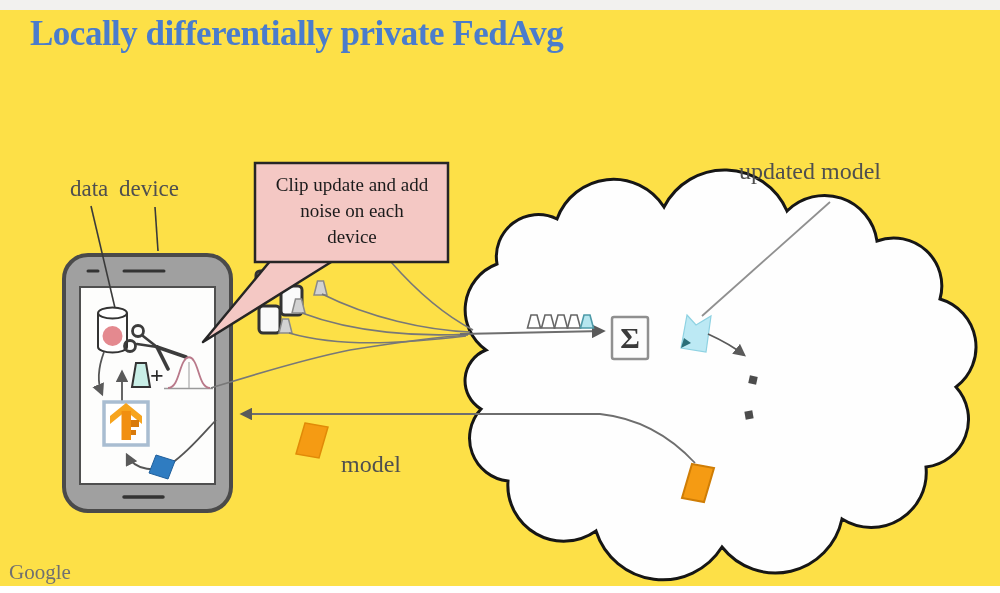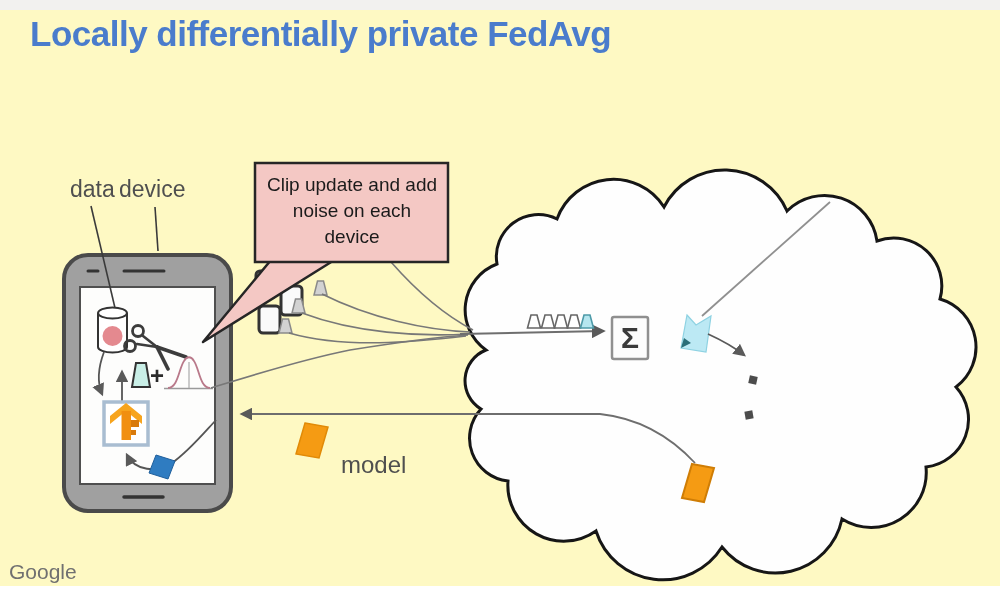--- a/index.html
+++ b/index.html
@@ -1,21 +1,21 @@
 <!DOCTYPE html>
 <html><head>
 <meta charset="utf-8">
 <style>
   html,body{margin:0;padding:0;background:#ffffff;}
   #slide{
     position:relative;
     width:1000px;height:586px;
-    background:#fef9c3;
+    background:#fde047;
     overflow:hidden;
-    font-family:Liberation Sans, sans-serif;
+    font-family:Liberation Serif, serif;
   }
   .top-strip{position:absolute;left:0;top:0;width:1000px;height:10px;background:#f2f1ef;}
   .bottom-strip{position:absolute;left:0;top:587px;width:1000px;height:6px;background:#e4e3e1;}
   #title{
     position:absolute;left:30px;top:14px;
     font-size:35px;font-weight:bold;letter-spacing:-0.5px;
     color:#4a7ccc;white-space:nowrap;
   }
   .lbl{position:absolute;color:#4f4f4f;font-size:23px;white-space:nowrap;}
   #lbl-data{left:70px;top:176px;}
@@ -180,20 +180,21 @@
     <g>
       <polygon points="271,260 336,259 203,342" fill="#f4c8c4" stroke="#262626" stroke-width="2.5" stroke-linejoin="round"></polygon>
       <rect x="255" y="163" width="193" height="99" fill="#f4c8c4" stroke="#262626" stroke-width="2.5"></rect>
     </g>
   </svg>
 
   <div id="title">Locally differentially private FedAvg</div>
 
   <div id="lbl-data" class="lbl">data</div>
   <div id="lbl-device" class="lbl">device</div>
+  <div id="lbl-updated-model" class="lbl">updated model</div>
   <div id="lbl-model" class="lbl">model</div>
 
   <div id="callout-text">
     <div>Clip update and add</div>
     <div>noise on each</div>
     <div>device</div>
   </div>
 
   <div id="plus-sign">+</div>
   <div id="sigma">Σ</div>

